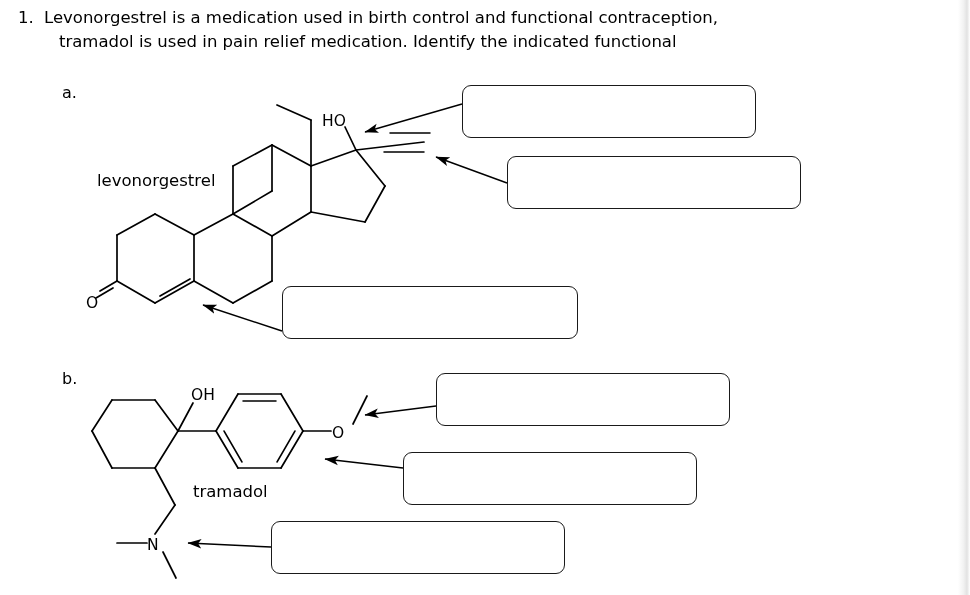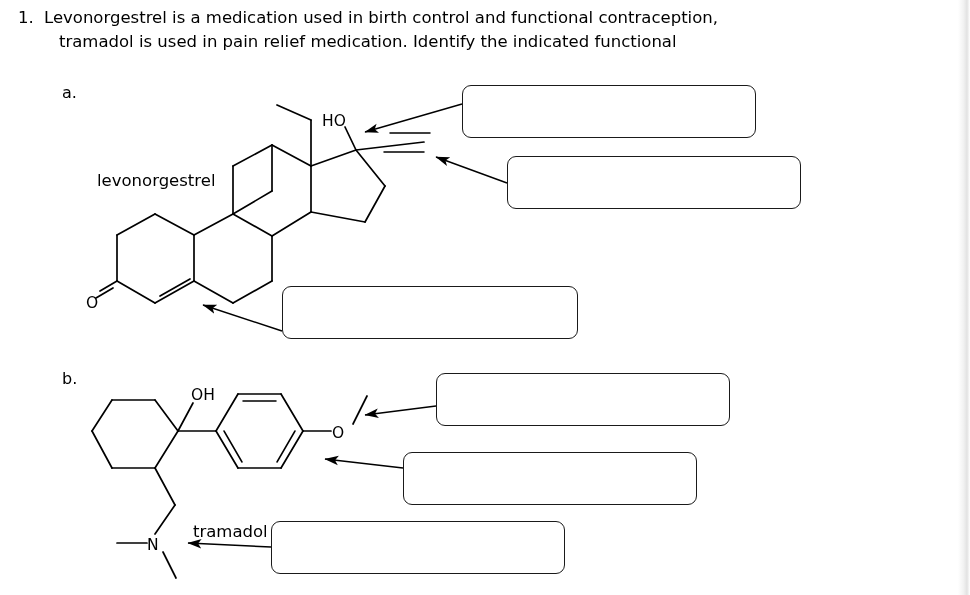--- a/index.html
+++ b/index.html
@@ -26,21 +26,21 @@
   .q-num{font-size:16.5px;line-height:24px;width:26px;flex:0 0 26px;}
   .q-text{font-size:16.5px;line-height:24px;}
   .q-line2,.q-line3{margin-left:41px;font-size:16.5px;line-height:24px;}
 
   .part-label{position:absolute;font-size:16px;line-height:18px;}
   #part-a-label{left:62px;top:84px;}
   #part-b-label{left:62px;top:370px;}
 
   .mol-name{position:absolute;font-size:16.5px;line-height:18px;white-space:nowrap;}
   #name-levo{left:77px;top:172px;margin-left:20px;}
-  #name-tram{left:193px;top:483px;margin-top:40px;}
+  #name-tram{left:193px;top:483px;}
 
   
   .ansbox{
     position:absolute;
     border:1.3px solid #1a1a1a;
     border-radius:9px;
     background:#ffffff;
     box-sizing:border-box;
   }
 

